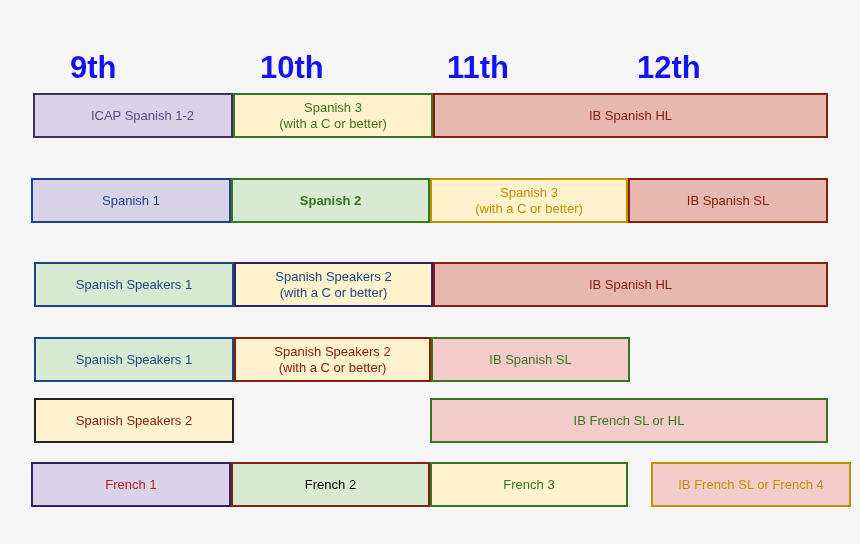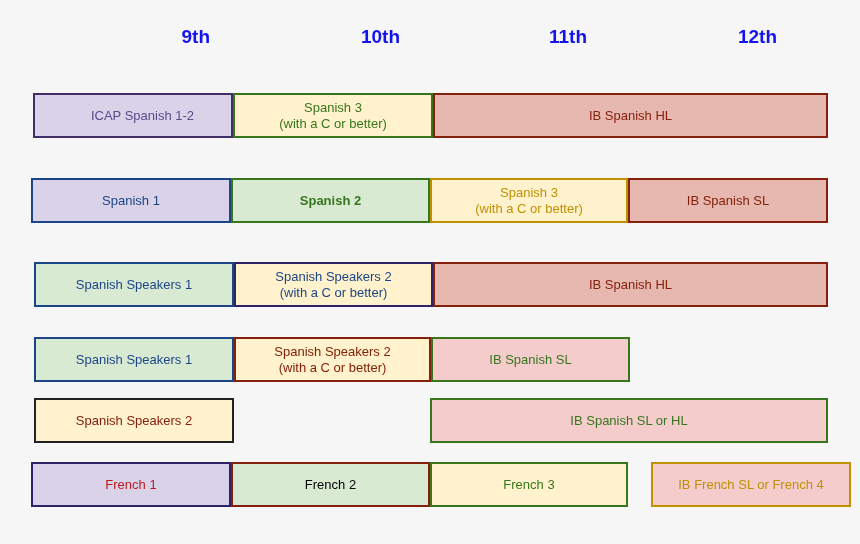--- a/index.html
+++ b/index.html
@@ -4,24 +4,24 @@
 <style>
   html,body{margin:0;padding:0;}
   body{font-family:"Liberation Sans", sans-serif;}
   .canvas{
     position:relative;
     width:860px;height:544px;
     overflow:hidden;
   }
   .grade-header{
     position:absolute;
-    top:26px;
+    top:50px;
     width:140px;
-    text-align:right;
-    font-size:19px;
+    text-align:left;
+    font-size:31px;
     font-weight:bold;
     letter-spacing:0px;
   }
   .box{
     position:absolute;
     box-sizing:border-box;
     border:2px solid #000;
     display:flex;
     flex-direction:column;
     align-items:center;
@@ -99,21 +99,21 @@
   <div class="box" style="left: 431px; top: 337px; width: 199px; background-color: rgb(244, 204, 204); border-color: rgb(56, 118, 29); color: rgb(56, 118, 29);">
     <div class="line">IB Spanish SL</div>
     <div class="line"></div>
   </div>
 
   <div class="box" style="left: 34px; top: 398px; width: 200px; background-color: rgb(255, 242, 204); border-color: rgb(34, 34, 34); color: rgb(133, 32, 12);">
     <div class="line">Spanish Speakers 2</div>
     <div class="line"></div>
   </div>
   <div class="box" style="left: 430px; top: 398px; width: 398px; background-color: rgb(244, 204, 204); border-color: rgb(56, 118, 29); color: rgb(56, 118, 29);">
-    <div class="line">IB Spanish SL or HL</div>
+    <div class="line">IB French SL or HL</div>
     <div class="line"></div>
   </div>
 
   <div class="box" style="left: 31px; top: 462px; width: 200px; background-color: rgb(217, 210, 233); border-color: rgb(47, 35, 103); color: #b91c1c;">
     <div class="line">French 1</div>
     <div class="line"></div>
   </div>
   <div class="box" style="left: 231px; top: 462px; width: 199px; background-color: rgb(217, 234, 211); border-color: rgb(133, 32, 12); color: #000000;">
     <div class="line">French 2</div>
     <div class="line"></div>

